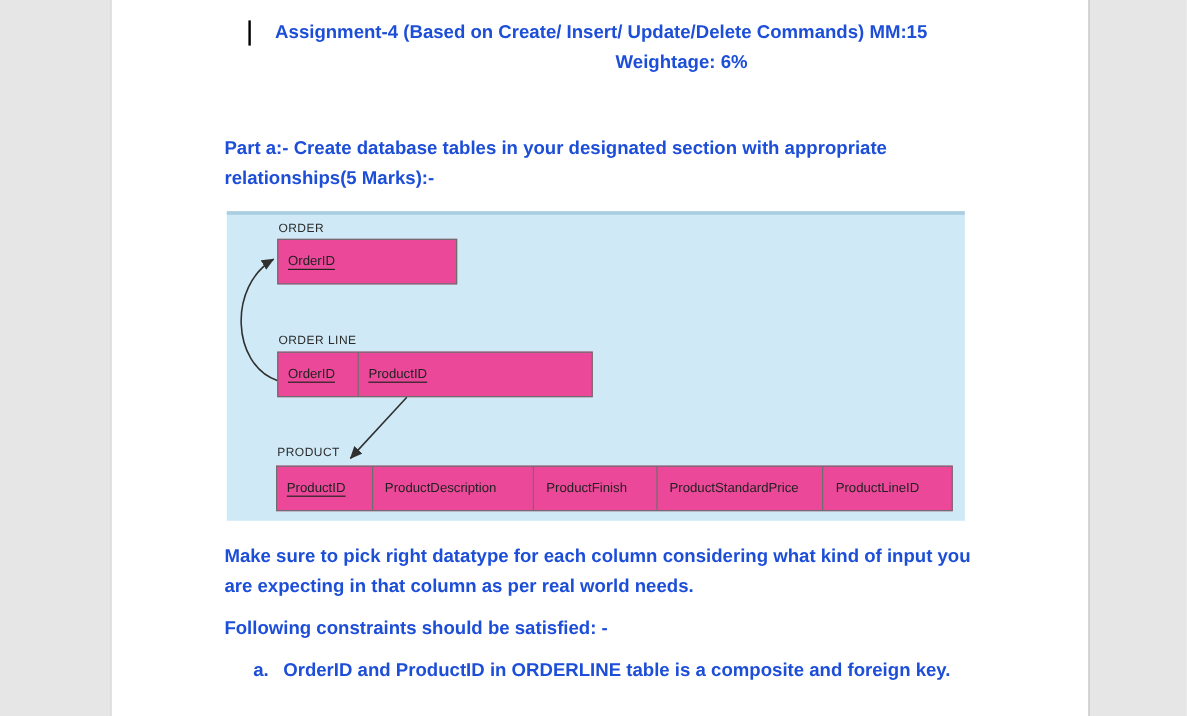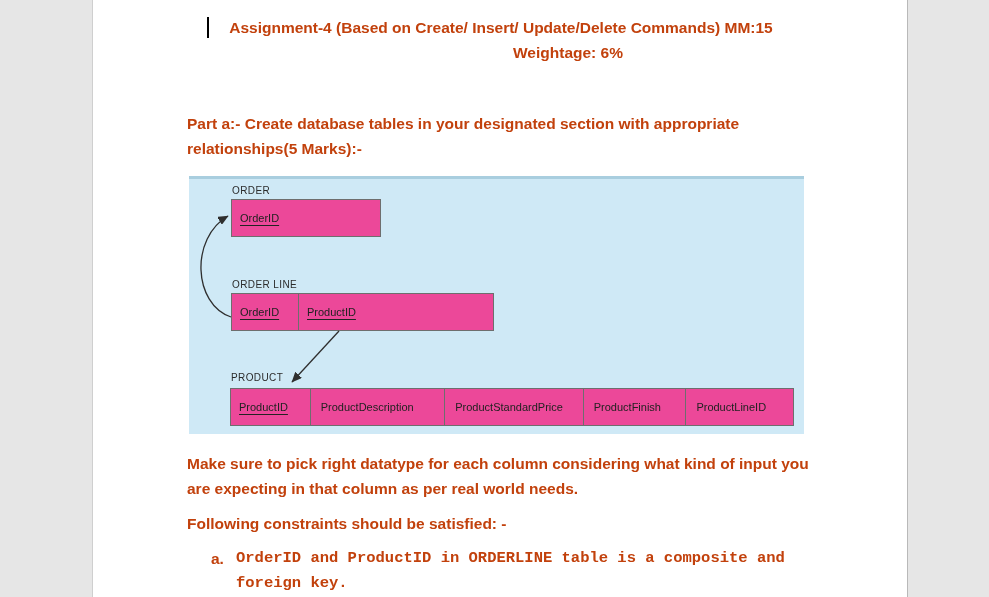--- a/index.html
+++ b/index.html
@@ -14,21 +14,21 @@
     left: 92px; top: 0;
     width: 816px; height: 597px;
     background: #ffffff;
     border-left: 1px solid #cfcfcf;
     border-right: 1px solid #b9b9b9;
   }
   .doc-text {
     position: absolute;
     font-weight: 700;
     font-size: 15.5px;
-    color: #c2410c;
+    color: #1d4ed8;
     line-height: 25px;
   }
   .title-line1 {
     top: 15px; left: 0;
     width: 816px;
     text-align: center;
   }
   .title-line2 {
     top: 40px; left: 0;
     width: 816px;
@@ -44,21 +44,21 @@
   }
   .part1-heading { top: 77px; left: 94px; }
   .part-a { top: 111px; left: 94px; width: 625px; }
   .note { top: 451px; left: 94px; width: 648px; }
   .constraints-heading { top: 511px; left: 94px; }
   .list-item {
     top: 546px; left: 118px;
     display: flex;
   }
   .list-marker { width: 25px; flex: 0 0 25px; }
-  .list-text { width: 560px; font-family: Liberation Mono, monospace; }
+  .list-text { width: 560px; }
 
   
   .diagram {
     position: absolute;
     left: 96px; top: 176px;
     width: 615px; height: 258px;
     background: #cfe9f6;
     border-top: 3px solid #a9cedf;
   }
   .tbl-label {
@@ -124,22 +124,22 @@
     <div class="tbl-label lbl-orderline">ORDER LINE</div>
     <div class="db-table t-orderline">
       <div class="cell key" style="width:67px">OrderID</div>
       <div class="cell key" style="width:78px">ProductID</div>
     </div>
 
     <div class="tbl-label lbl-product">PRODUCT</div>
     <div class="db-table t-product">
       <div class="cell key" style="width:80px">ProductID</div>
       <div class="cell" style="width:135px; padding-left:10px">ProductDescription</div>
+      <div class="cell" style="width:103px; padding-left:10px">ProductFinish</div>
       <div class="cell" style="width:139px; padding-left:10px">ProductStandardPrice</div>
-      <div class="cell" style="width:103px; padding-left:10px">ProductFinish</div>
       <div class="cell" style="width:107px; padding-left:10px">ProductLineID</div>
     </div>
 
     <svg class="arrows" viewBox="0 0 615 258" xmlns="http://www.w3.org/2000/svg">
       <defs>
         <marker id="arr" markerWidth="9" markerHeight="7" refX="7.5" refY="3.5" orient="auto">
           <path d="M0,0 L8,3.5 L0,7 z" fill="#2f2f2f"></path>
         </marker>
       </defs>
 

